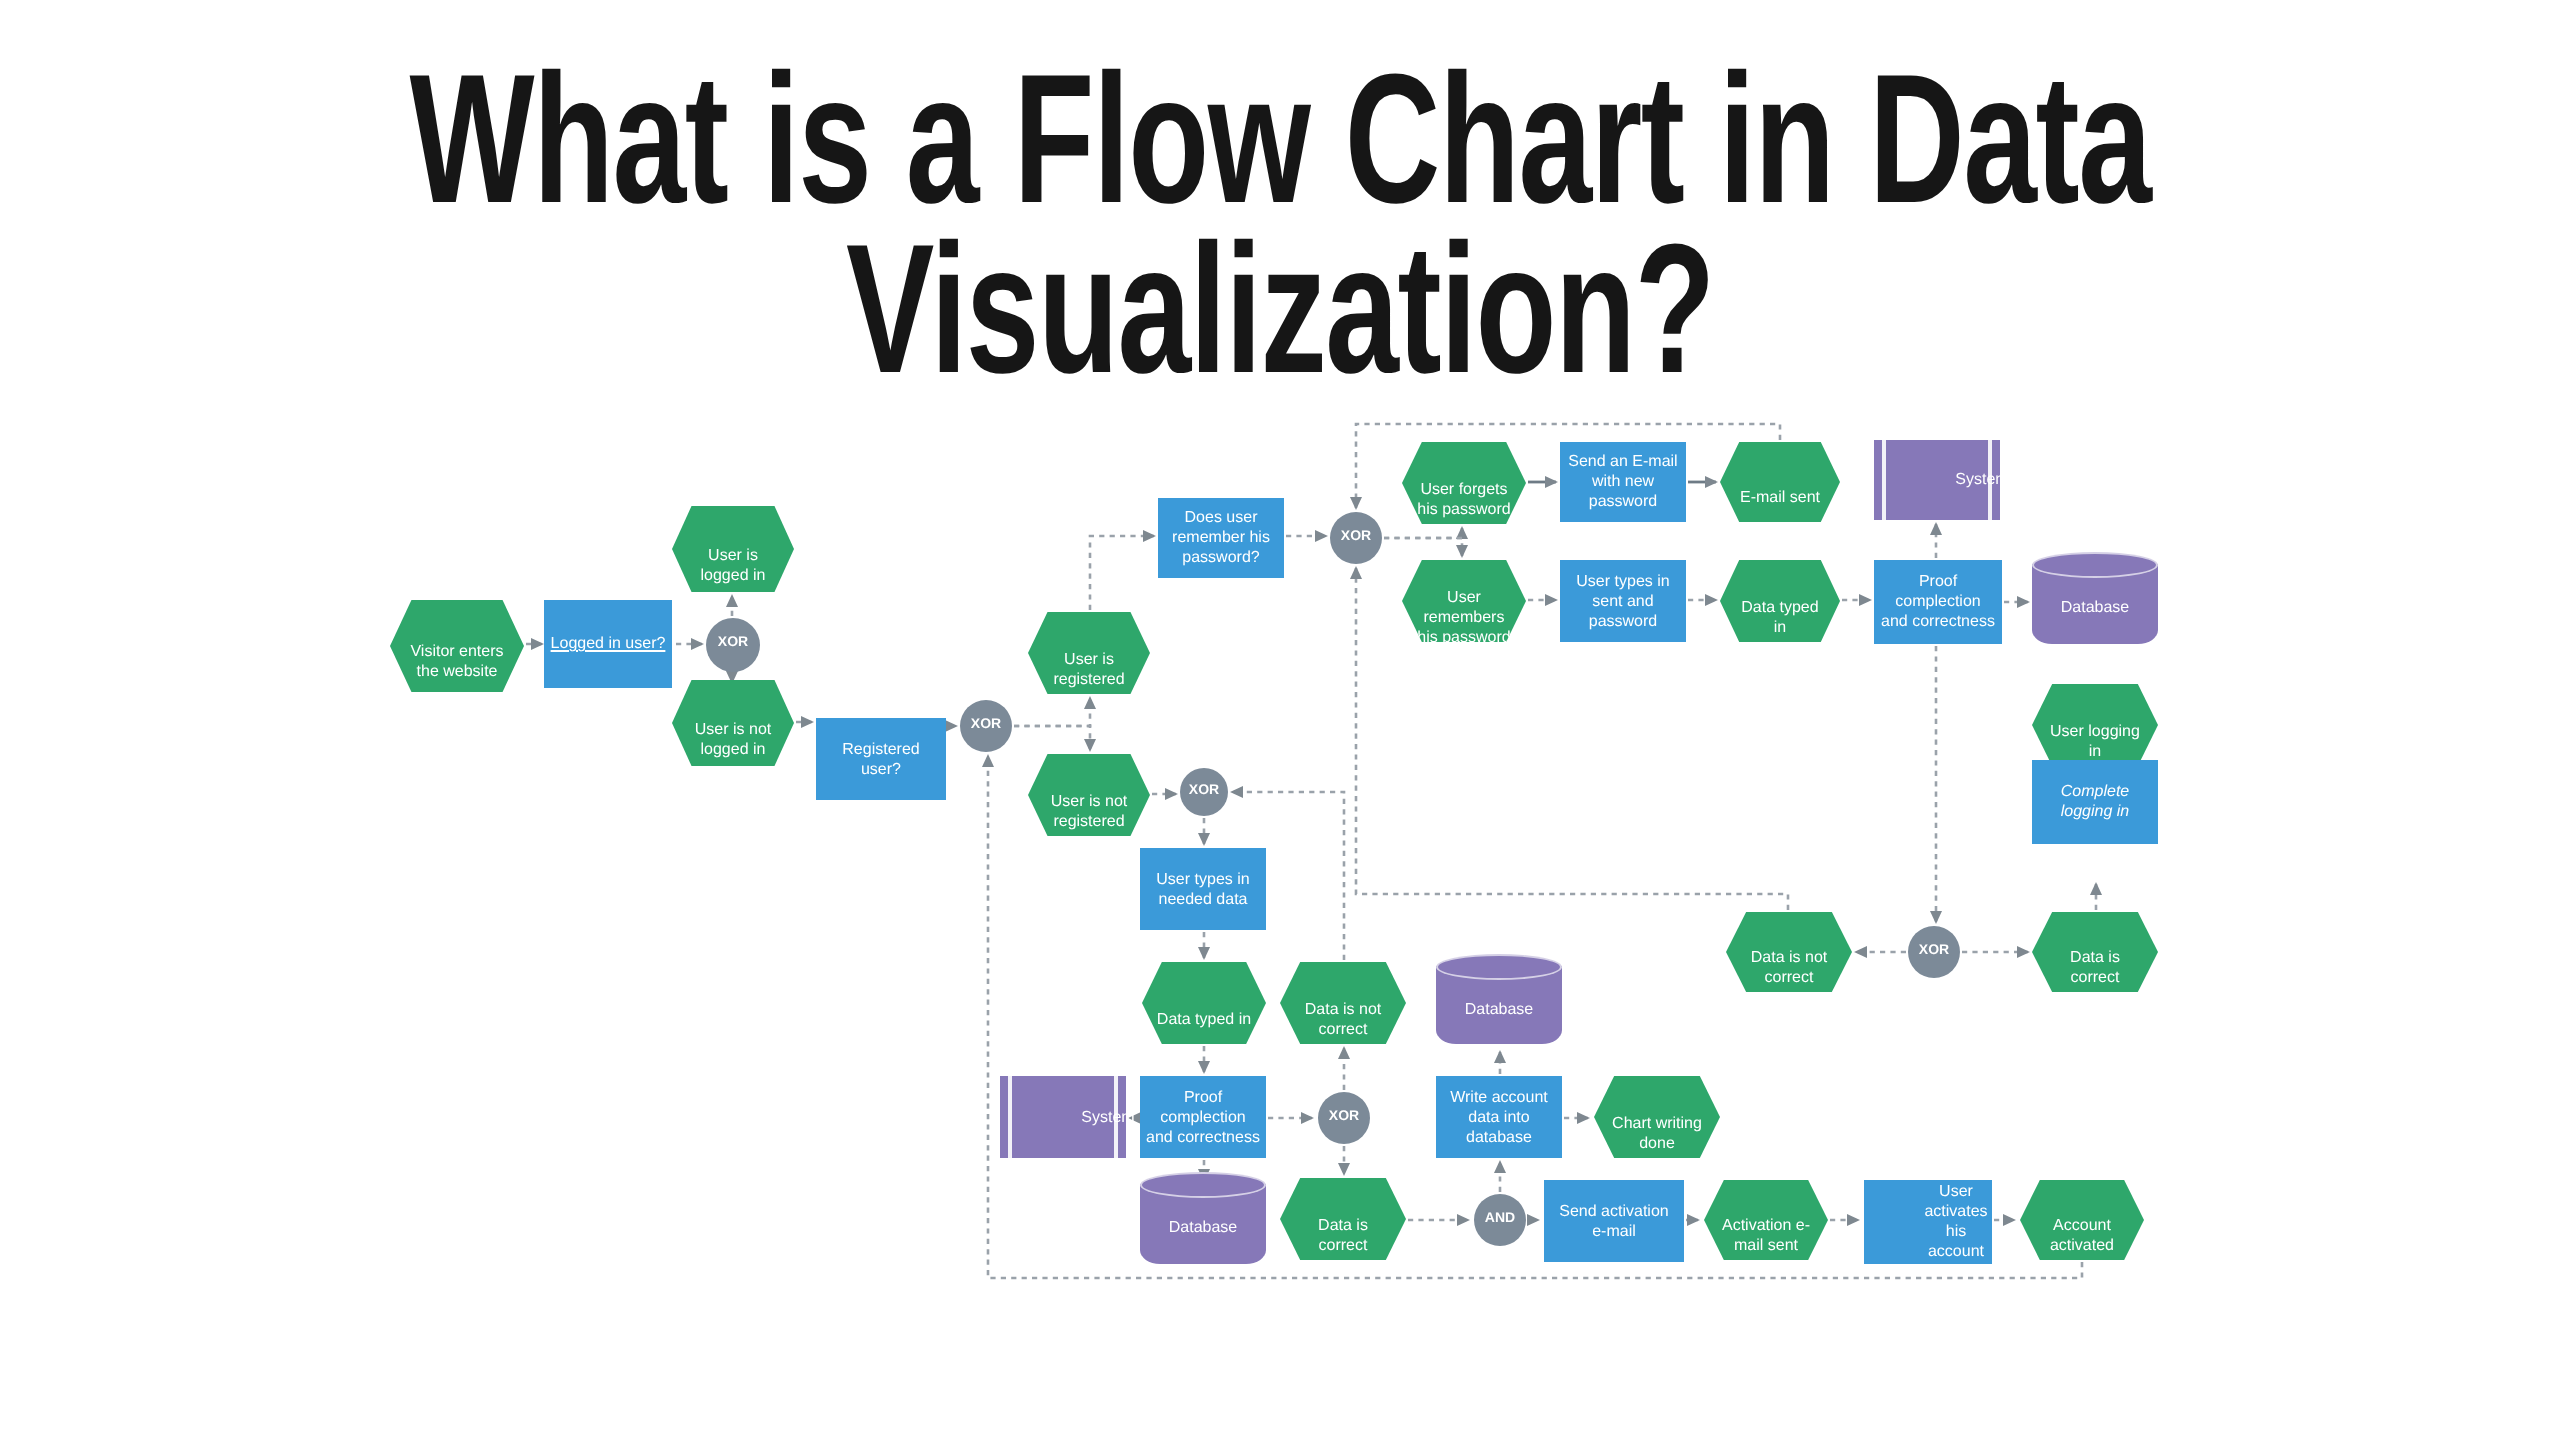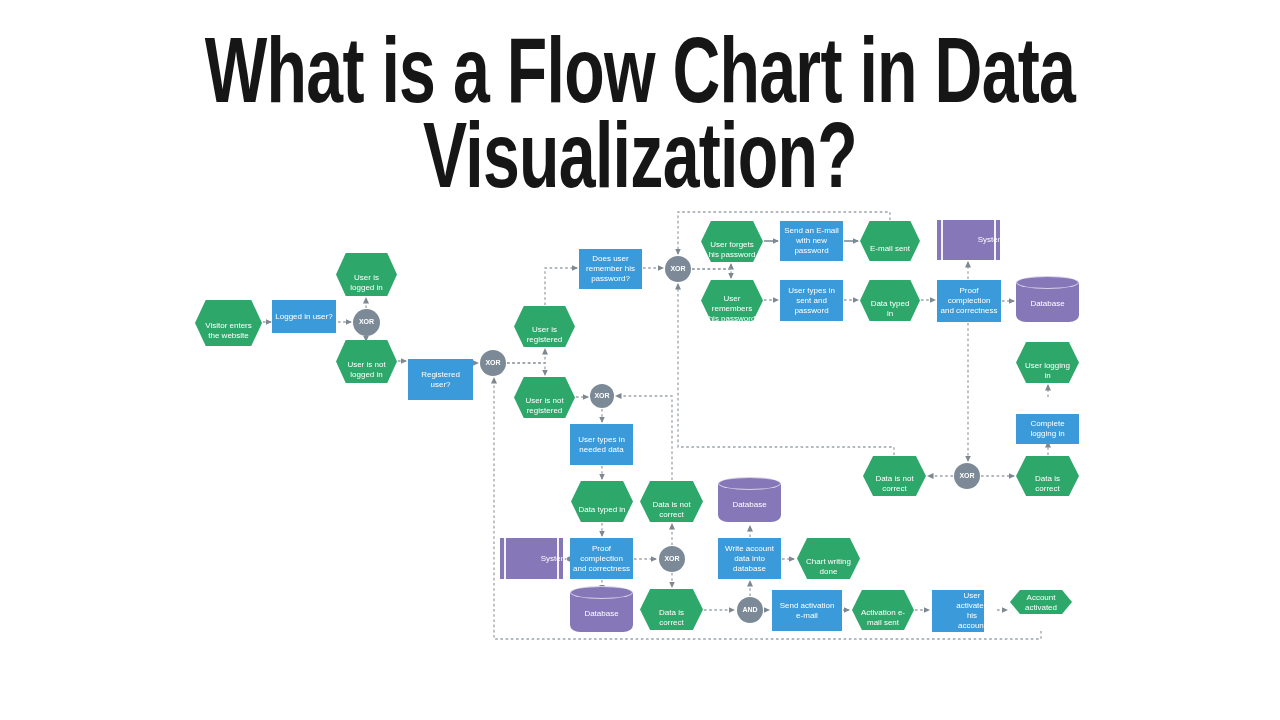--- a/index.html
+++ b/index.html
@@ -98,21 +98,21 @@
       <path d="M 843 610 L 849 610" class="dashed" marker-end="url(#arw)"></path>
       <path d="M 915 610 L 929 610" class="dashed" marker-end="url(#arw)"></path>
       <path d="M 997 610 L 1007 610" class="dashed" marker-end="url(#arw)"></path>
       <path d="M 1041 631 L 1041 639 L 494 639 L 494 378" class="dashed" marker-end="url(#arw)"></path>
     </svg>
 
   <div class="layer">
       <div class="node hexagon" style="left: 195px; top: 300px; width: 67px; height: 46px; text-align: center;">
         <span class="lbl">Visitor enters the website</span>
       </div>
-      <div class="node process" style="left: 272px; top: 300px; width: 64px; height: 33px;">
+      <div class="node process" style="left: 272px; top: 300px; width: 64px; height: 44px; text-decoration: underline;">
         <span class="lbl">Logged in user?</span>
       </div>
       <div class="node connector" style="left: 353px; top: 309px; width: 27px; height: 27px;">
         <span class="lbl">XOR</span>
       </div>
       <div class="node hexagon" style="left: 336px; top: 253px; width: 61px; height: 43px;">
         <span class="lbl">User is logged in</span>
       </div>
       <div class="node hexagon" style="left: 336px; top: 340px; width: 61px; height: 43px;">
         <span class="lbl">User is not logged in</span>
@@ -158,21 +158,21 @@
       </div>
       <div class="node process" style="left: 937px; top: 280px; width: 64px; height: 42px;">
         <span class="lbl">Proof complection and correctness</span>
       </div>
       <div class="node database" style="left: 1016px; top: 282px; width: 63px; height: 40px;">
         <span class="lbl">Database</span>
       </div>
       <div class="node hexagon" style="left: 1016px; top: 342px; width: 63px; height: 41px;">
         <span class="lbl">User logging in</span>
       </div>
-      <div class="node process" style="left: 1016px; top: 414px; width: 63px; height: 30px;">
+      <div class="node process" style="left: 1016px; top: 380px; width: 63px; height: 42px; font-style: italic;">
         <span class="lbl">Complete logging in</span>
       </div>
       <div class="node hexagon" style="left: 1016px; top: 456px; width: 63px; height: 40px;">
         <span class="lbl">Data is correct</span>
       </div>
       <div class="node connector" style="left: 954px; top: 463px; width: 26px; height: 26px;">
         <span class="lbl">XOR</span>
       </div>
       <div class="node hexagon" style="left: 863px; top: 456px; width: 63px; height: 40px;">
         <span class="lbl">Data is not correct</span>
@@ -215,20 +215,20 @@
       </div>
       <div class="node connector" style="left: 737px; top: 597px; width: 26px; height: 26px;">
         <span class="lbl">AND</span>
       </div>
       <div class="node process" style="left: 772px; top: 590px; width: 70px; height: 41px;">
         <span class="lbl">Send activation e-mail</span>
       </div>
       <div class="node hexagon" style="left: 852px; top: 590px; width: 62px; height: 40px;">
         <span class="lbl">Activation e-mail sent</span>
       </div>
-      <div class="node process" style="left: 932px; top: 590px; width: 52px; height: 42px; padding-left: 28px;">
+      <div class="node process" style="left: 932px; top: 590px; width: 64px; height: 42px; padding-left: 28px;">
         <span class="lbl">User activates his account</span>
       </div>
-      <div class="node hexagon" style="left: 1010px; top: 590px; width: 62px; height: 24px; align-items: flex-end;">
+      <div class="node hexagon" style="left: 1010px; top: 590px; width: 62px; height: 40px;">
         <span class="lbl">Account activated</span>
       </div>
     </div>
 </div>
 
 </body></html>

